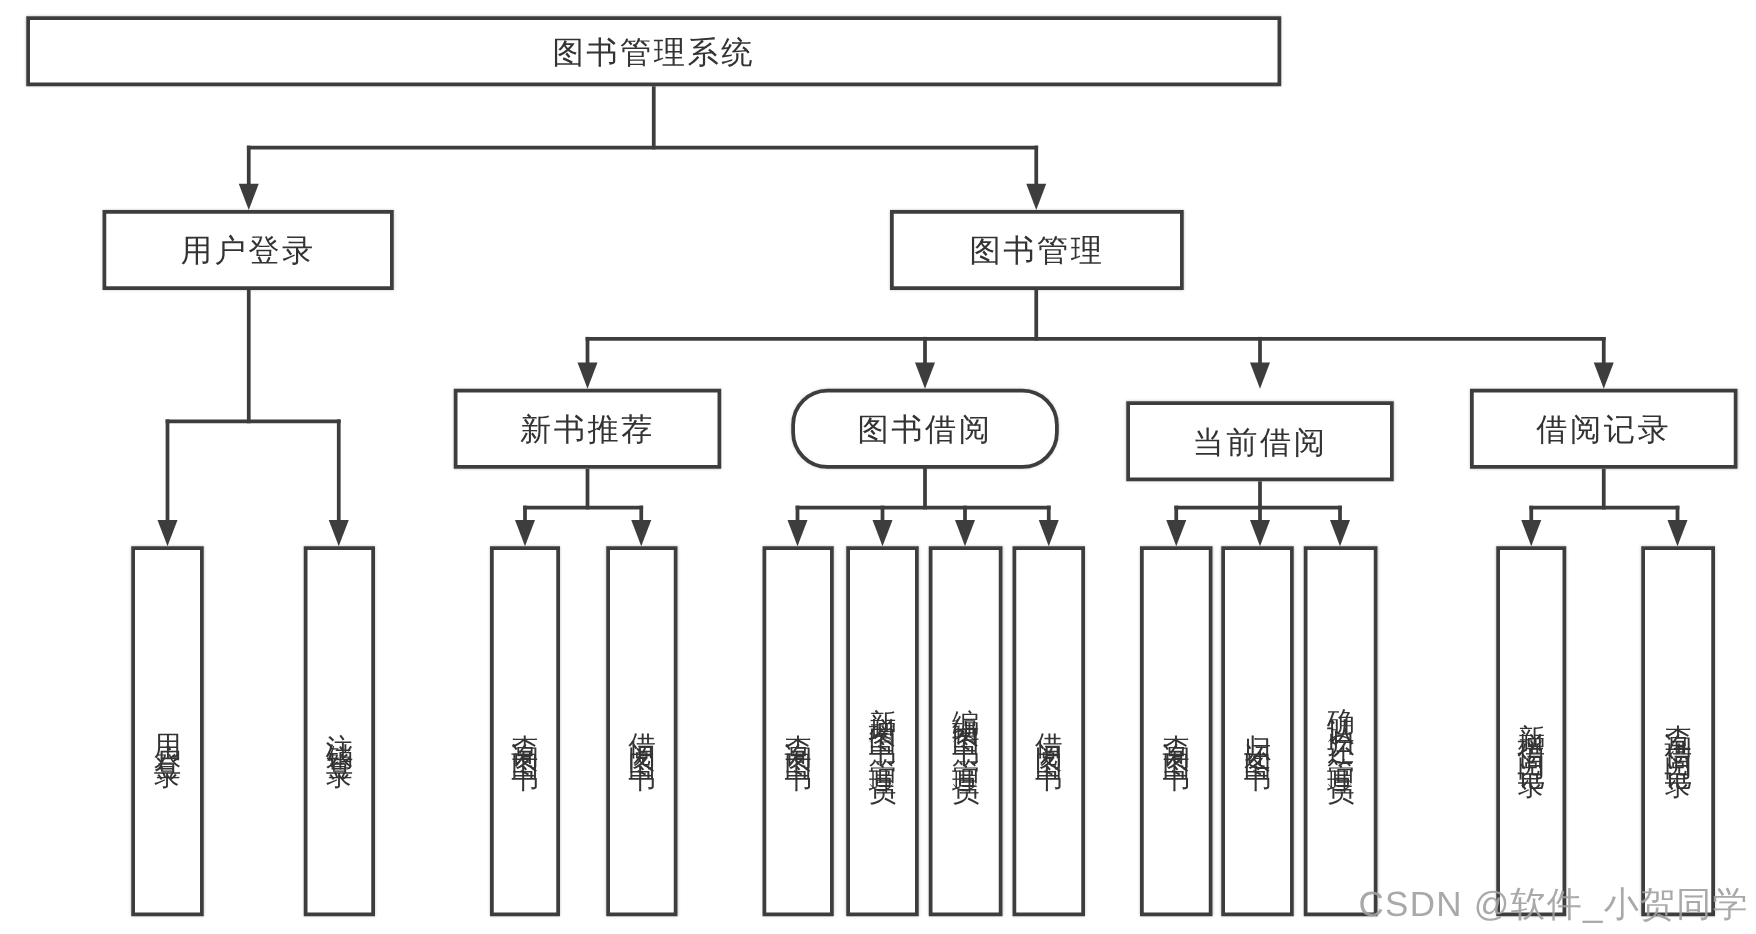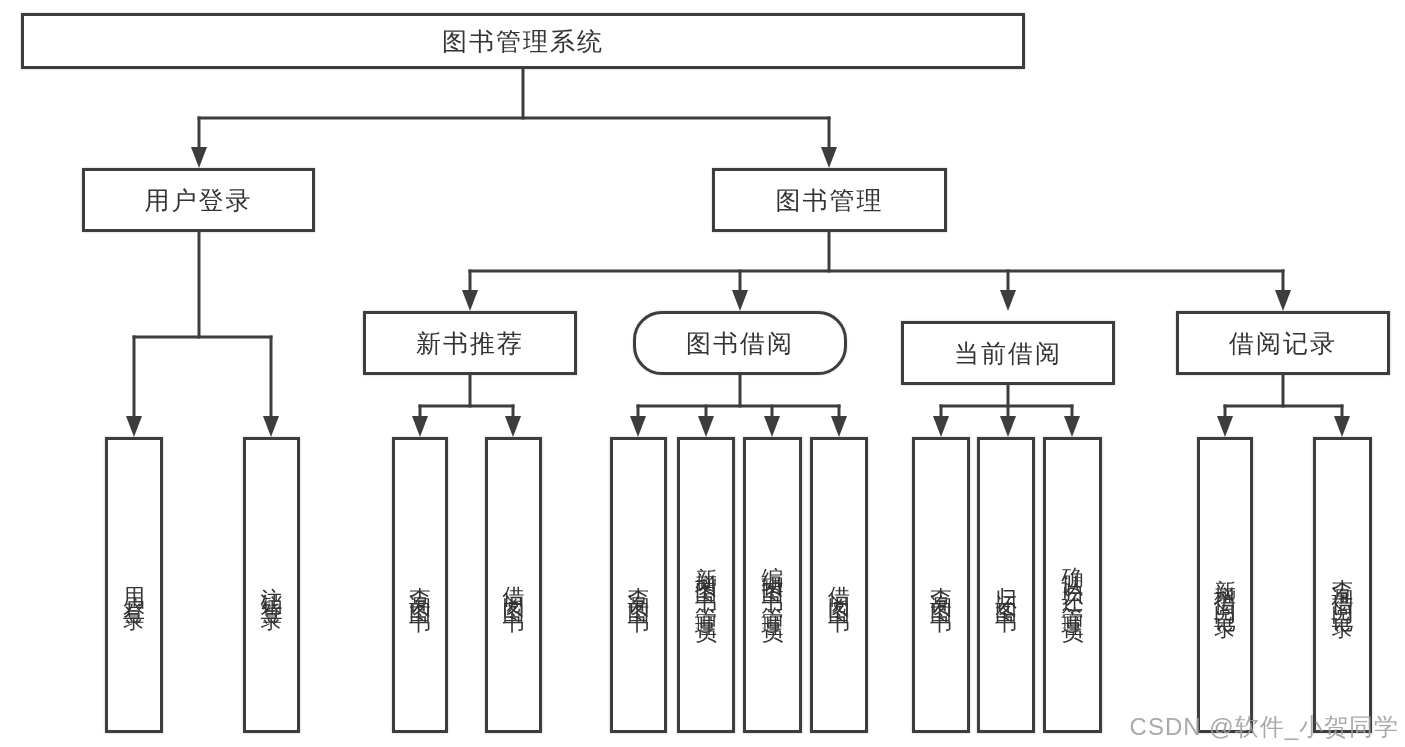--- a/index.html
+++ b/index.html
@@ -48,21 +48,21 @@
     text-orientation:mixed;
     font-size:22px;
     line-height:1;
     letter-spacing:8px;
     white-space:nowrap;
   }
   .watermark{
     position:absolute;
     right:6px;
     bottom:4px;
-    font-size:24px;
+    font-size:28px;
     color:var(--wm);
     letter-spacing:1px;
     white-space:nowrap;
     z-index:5;
     opacity:.9;
   }
 </style>
 </head>
 <body>
 

